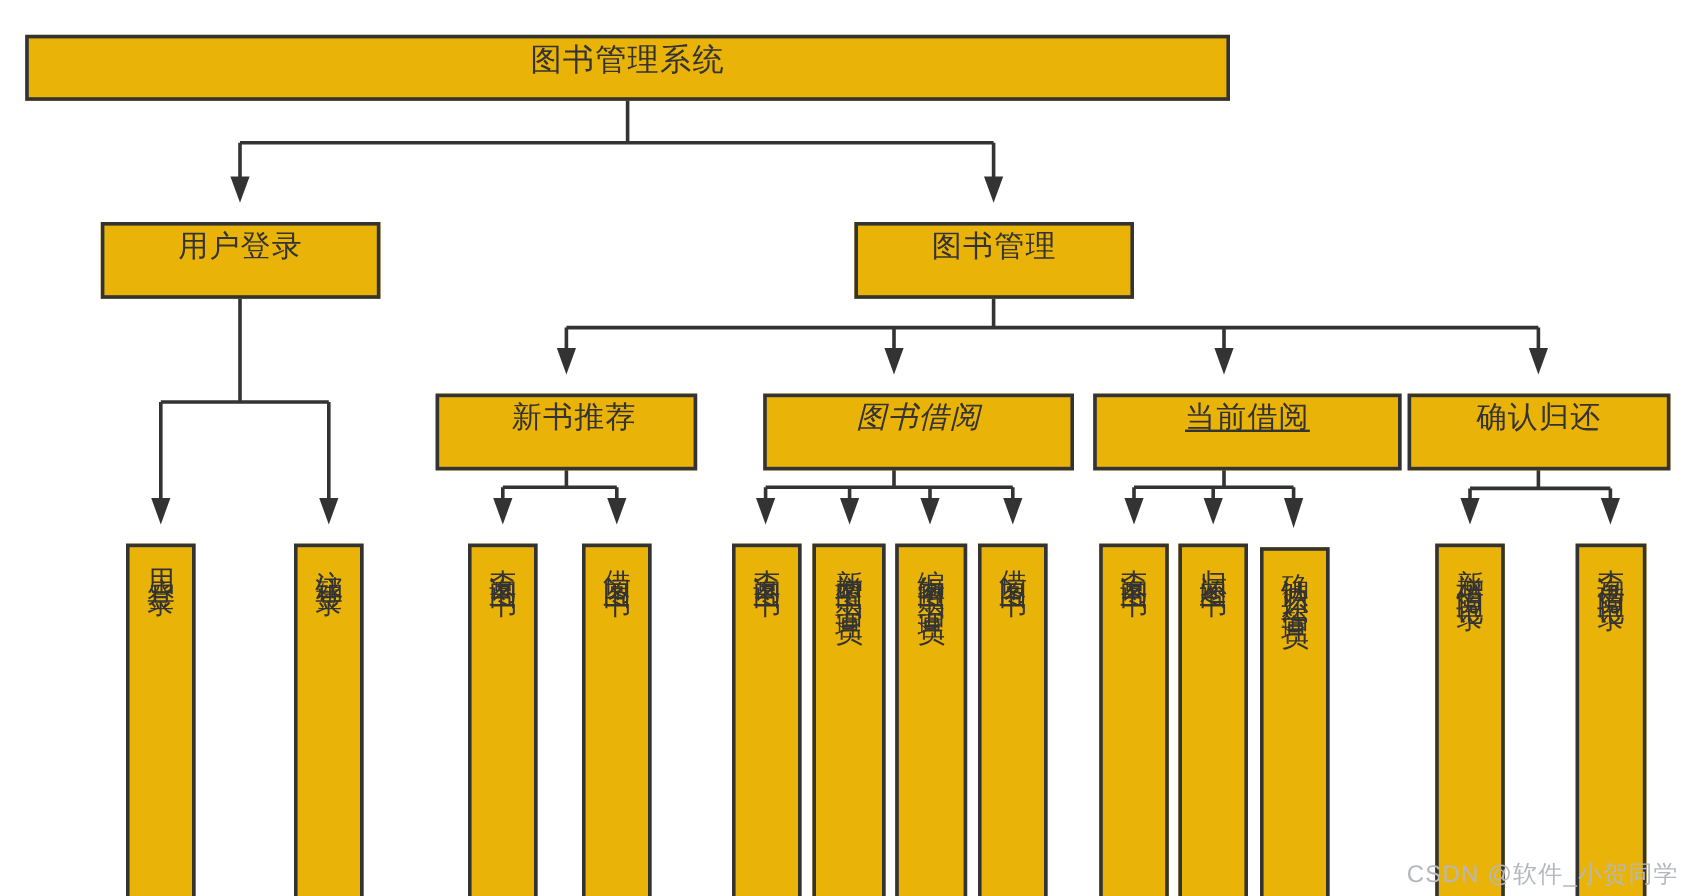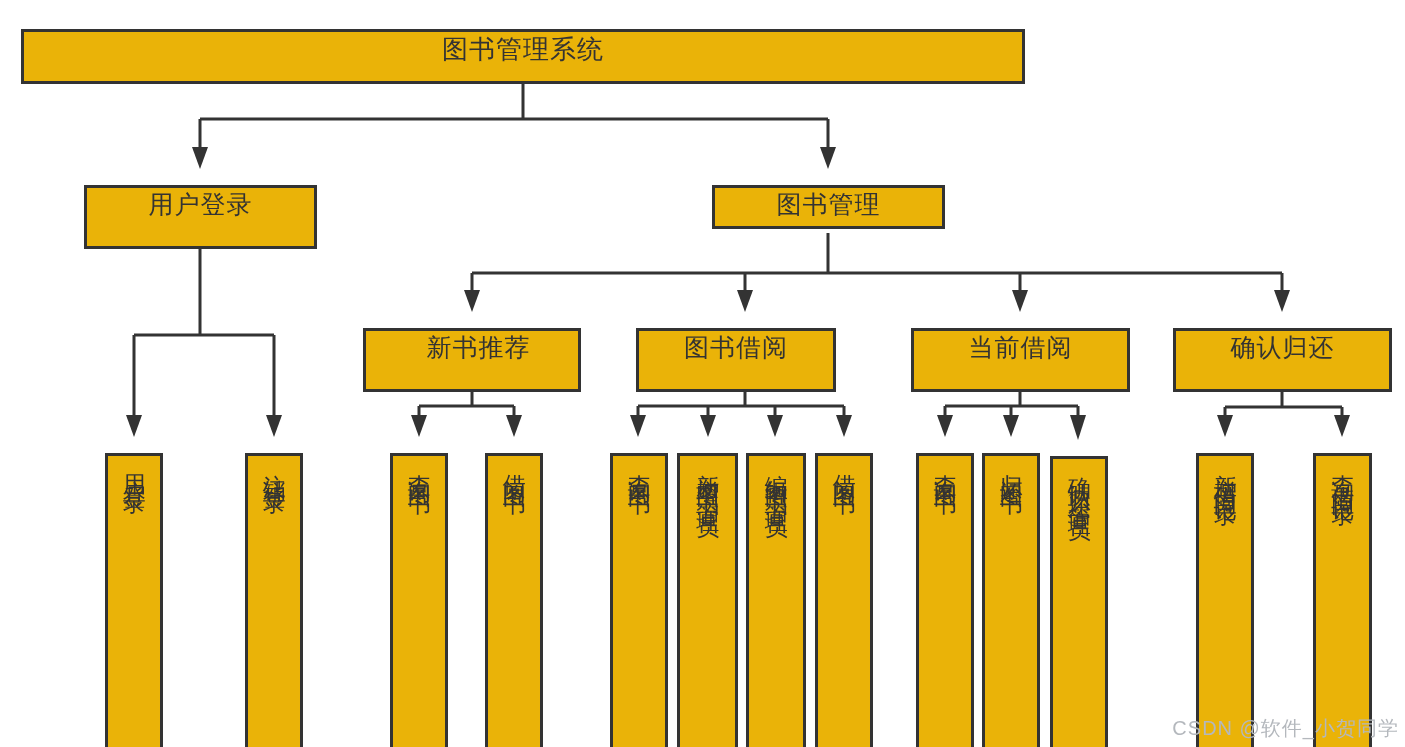--- a/index.html
+++ b/index.html
@@ -44,24 +44,24 @@
     text-orientation: mixed;
     font-size: 23px;
     letter-spacing: 6px;
     line-height: 1.1;
     color: #333333;
     white-space: nowrap;
   }
   
   .root        { left: 21px;   top: 13px;  width: 1004px; height: 55px; }
   .n-userlogin { left: 84px;   top: 169px; width: 233px;  height: 64px; }
-  .n-bookmgmt  { left: 712px;  top: 169px; width: 233px;  height: 44px; }
+  .n-bookmgmt  { left: 712px;  top: 169px; width: 233px;  height: 64px; }
   .n-newbook   { left: 363px;  top: 312px; width: 218px;  height: 64px; padding-left: 13px; }
-  .n-borrow    { left: 636px;  top: 312px; width: 200px;  height: 64px; }
-  .n-current   { left: 911px;  top: 312px; width: 219px;  height: 64px; }
+  .n-borrow    { left: 636px;  top: 312px; width: 259px;  height: 64px; font-style: italic; }
+  .n-current   { left: 911px;  top: 312px; width: 257px;  height: 64px; text-decoration: underline; }
   .n-records   { left: 1173px; top: 312px; width: 219px;  height: 64px; }
   .lf-a1 { left: 105px;  top: 437px; width: 58px; height: 299px; }
   .lf-a2 { left: 245px;  top: 437px; width: 58px; height: 299px; }
   .lf-b1 { left: 390px;  top: 437px; width: 58px; height: 299px; }
   .lf-b2 { left: 485px;  top: 437px; width: 58px; height: 299px; }
   .lf-c1 { left: 610px;  top: 437px; width: 58px; height: 299px; }
   .lf-c2 { left: 677px;  top: 437px; width: 61px; height: 299px; }
   .lf-c3 { left: 746px;  top: 437px; width: 60px; height: 299px; }
   .lf-c4 { left: 815px;  top: 437px; width: 58px; height: 299px; }
   .lf-d1 { left: 916px;  top: 437px; width: 58px; height: 299px; }

